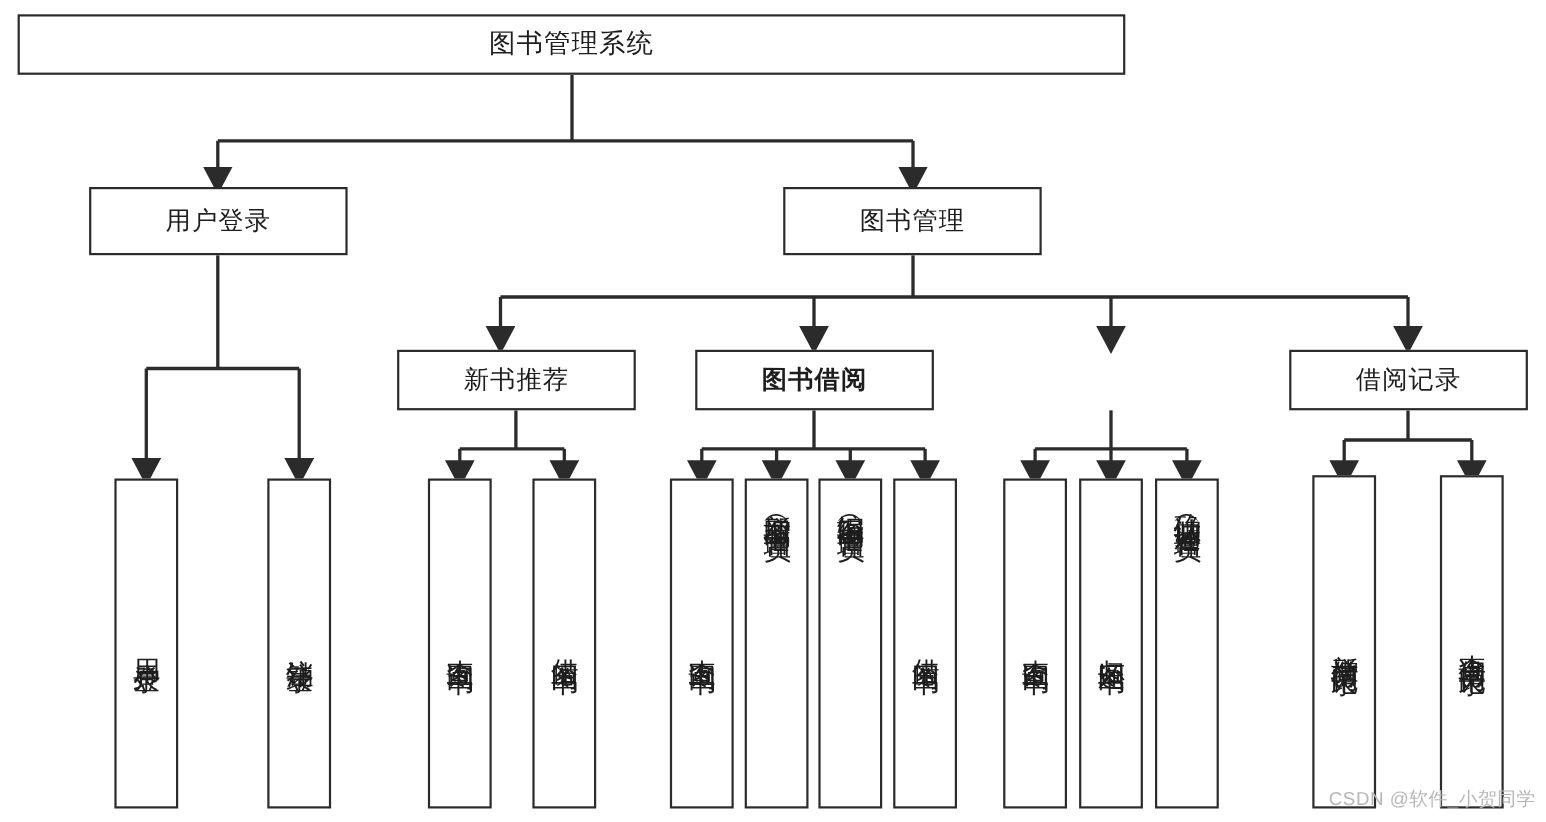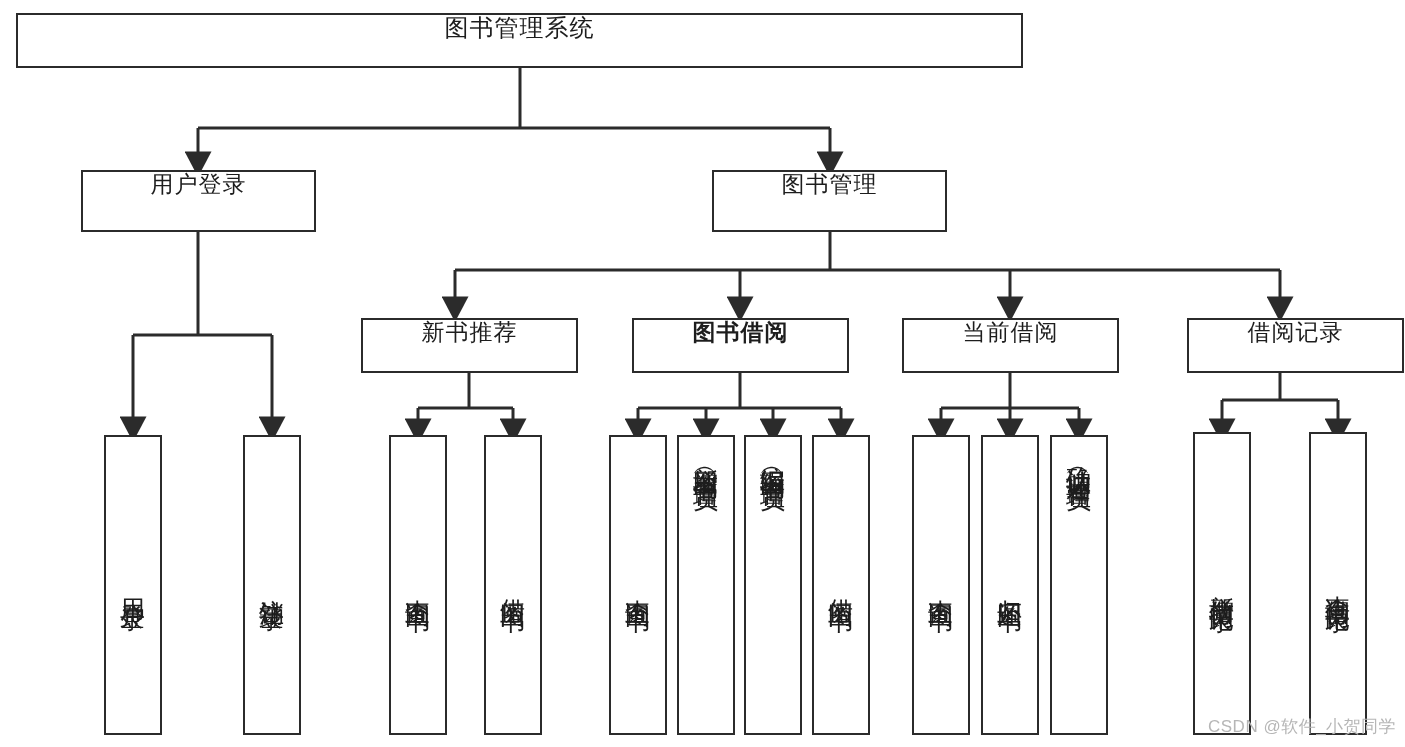--- a/index.html
+++ b/index.html
@@ -25,20 +25,21 @@
     width: 1405px;
     height: 747px;
     pointer-events: none;
   }
   .node {
     position: absolute;
     box-sizing: border-box;
     background: #ffffff;
     border: 2px solid #2b2b2b;
     display: flex;
+    align-items: center;
     justify-content: center;
     color: #1d1d1d;
   }
   .node-h {
     font-size: 23px;
     line-height: 1.1;
     letter-spacing: 1px;
     white-space: nowrap;
   }
   .node-root {
@@ -137,24 +138,21 @@
   <div class="node node-h" style="left:712px; top:170px; width:235px; height:62px;">
     <span>图书管理</span>
   </div>
 
   <div class="node node-h" style="left:361px; top:318px; width:217px; height:55px;">
     <span>新书推荐</span>
   </div>
   <div class="node node-h" style="left:632px; top:318px; width:217px; height:55px;font-weight:bold;">
     <span>图书借阅</span>
   </div>
-  <div class="node node-h" style="left:902px; top:318px; width:217px; height:55px;">
-    <span>当前借阅</span>
-  </div>
-  <div class="node node-h" style="left:1172px; top:318px; width:217px; height:55px;margin-left:15px;">
+  <div class="node node-h" style="left:1172px; top:318px; width:217px; height:55px;">
     <span>借阅记录</span>
   </div>
 
   <div class="node node-v centered" style="left:104px; top:435px; width:58px; height:300px;">
     <span class="vtext">用户登录</span>
   </div>
   <div class="node node-v centered" style="left:243px; top:435px; width:58px; height:300px;">
     <span class="vtext">注销登录</span>
   </div>
 

